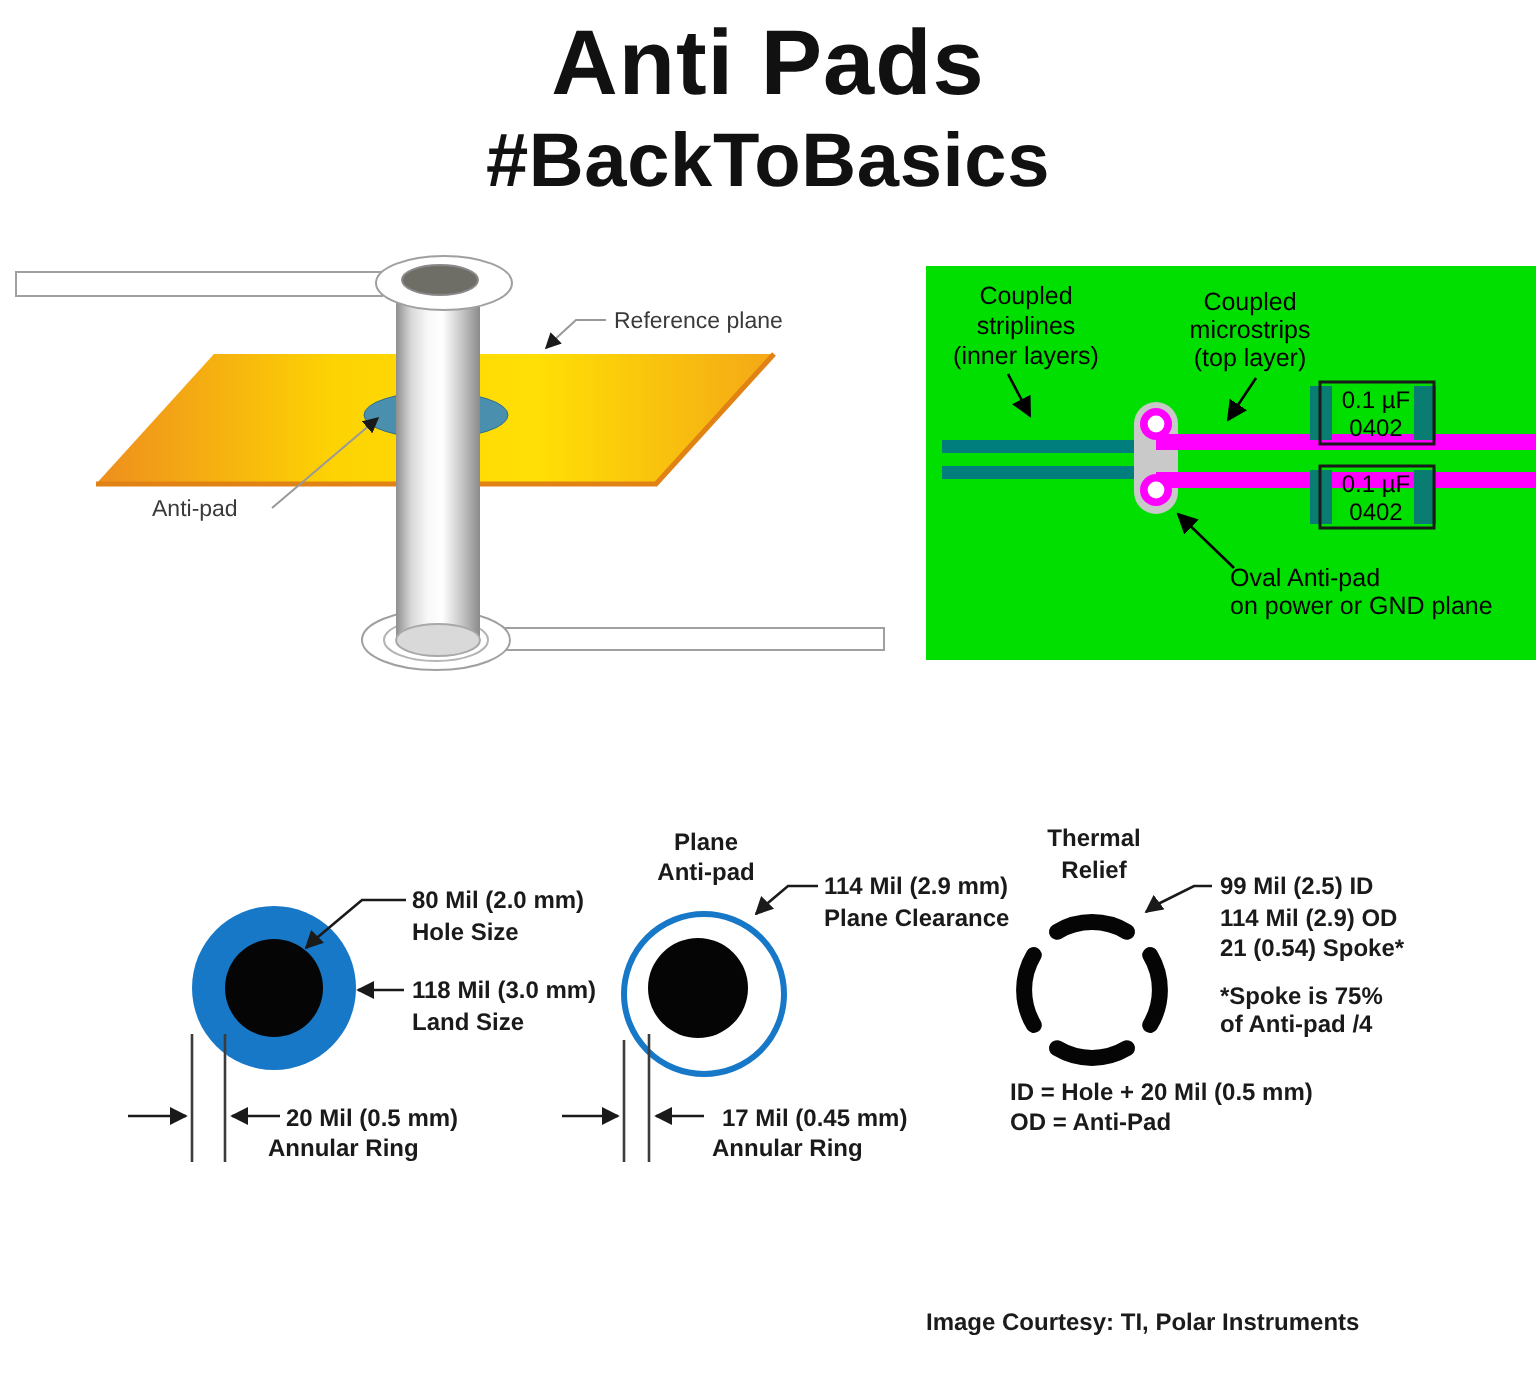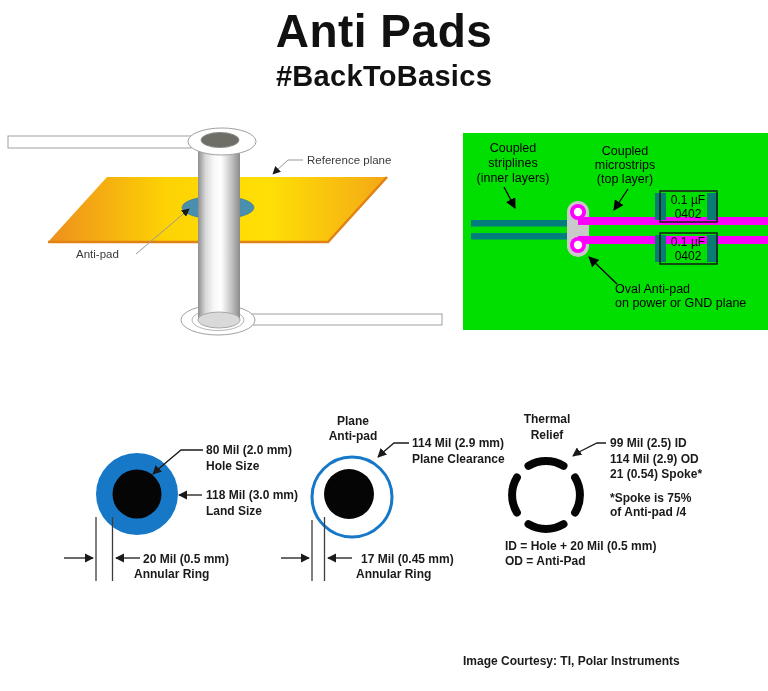--- a/index.html
+++ b/index.html
@@ -1,21 +1,21 @@
 <!DOCTYPE html>
 <html><head>
 <meta charset="utf-8">
 <style>
   html,body{margin:0;padding:0;background:#fff;}
   .canvas{position:relative;width:768px;height:691px;background:#ffffff;overflow:hidden;
           font-family:"Liberation Sans",sans-serif;color:#000;}
   .title{position:absolute;top:4px;left:0;width:768px;text-align:center;
          font-size:46px;font-weight:bold;letter-spacing:0.5px;color:#111;}
   .subtitle{position:absolute;top:60px;left:0;width:768px;text-align:center;
-         font-size:29px;font-weight:bold;letter-spacing:0.3px;color:#111;}
+         font-size:38px;font-weight:bold;letter-spacing:0.3px;color:#111;}
   .credit{position:absolute;top:654px;left:463px;font-size:12px;font-weight:bold;color:#1b1b1b;}
   svg{position:absolute;}
   .fig1{left:0;top:108px;}
   .fig2{left:463px;top:133px;}
   .fig3{left:0;top:395px;}
   .lbl{font-family:"Liberation Sans",sans-serif;font-size:11.5px;fill:#3a3a3a;}
   .glbl{font-family:"Liberation Sans",sans-serif;font-size:12.5px;fill:#000;}
   .blbl{font-family:"Liberation Sans",sans-serif;font-size:12px;font-weight:bold;fill:#1a1a1a;}
   .caplbl{font-family:"Liberation Sans",sans-serif;font-size:12px;fill:#000;text-anchor:middle;}
   .ldr{stroke:#999;stroke-width:1;fill:none;}

